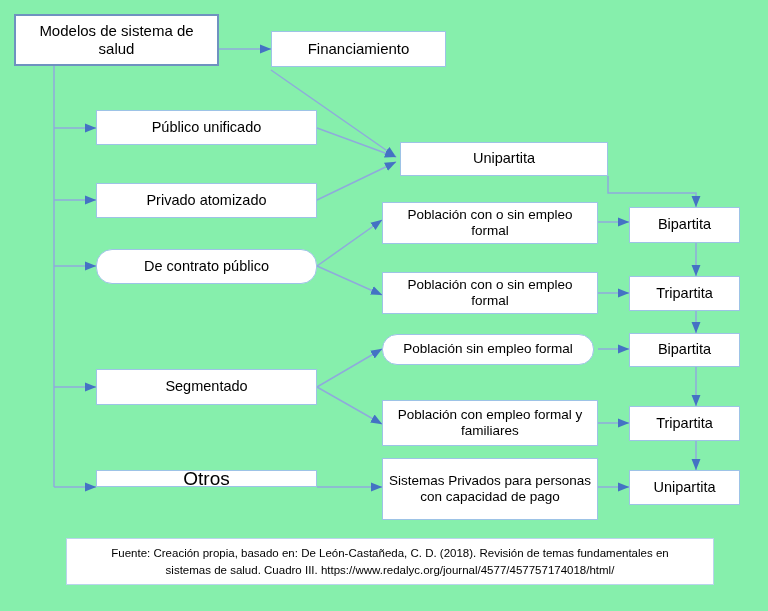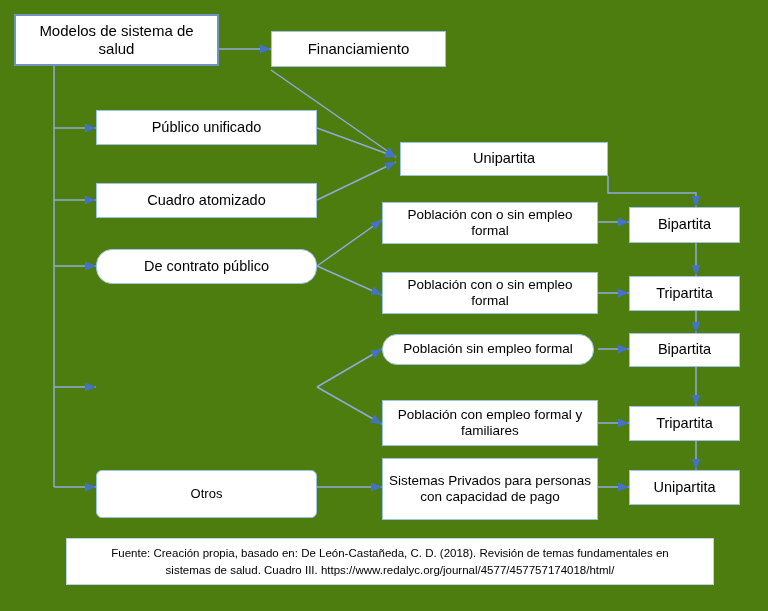--- a/index.html
+++ b/index.html
@@ -4,21 +4,21 @@
 <style>
   html, body {
     margin: 0;
     padding: 0;
     background: #ffffff;
   }
   #canvas {
     position: relative;
     width: 768px;
     height: 611px;
-    background: #4d7c0f;
+    background: #86efac;
     font-family: "Liberation Sans", sans-serif;
     overflow: hidden;
     text-decoration: underline;
   }
   svg.wires {
     position: absolute;
     left: 0;
     top: 0;
     width: 768px;
     height: 611px;
@@ -113,26 +113,29 @@
   </div>
 
   <div class="box" style="left:271px; top:31px; width:175px; height:36px; font-size:15px;">
     <span>Financiamiento</span>
   </div>
 
   <div class="box" style="left:96px; top:110px; width:221px; height:35px; font-size:14.5px;">
     <span>Público unificado</span>
   </div>
   <div class="box" style="left:96px; top:183px; width:221px; height:35px; font-size:14.5px;">
-    <span>Cuadro atomizado</span>
+    <span>Privado atomizado</span>
   </div>
   <div class="box" style="left:96px; top:249px; width:221px; height:35px; font-size:14.5px;border-radius:16px;">
     <span>De contrato público</span>
   </div>
-  <div class="box" style="left:96px; top:470px; width:221px; height:48px; font-size:13px;border-radius:6px;">
+  <div class="box" style="left:96px; top:369px; width:221px; height:36px; font-size:14.5px;">
+    <span>Segmentado</span>
+  </div>
+  <div class="box" style="left:96px; top:470px; width:221px; height:17px; font-size:19px;">
     <span>Otros</span>
   </div>
 
   <div class="box" style="left:400px; top:142px; width:208px; height:34px; font-size:14.5px;">
     <span>Unipartita</span>
   </div>
 
   <div class="box" style="left:382px; top:202px; width:216px; height:42px; font-size:13.5px;">
     <span>Población con o sin empleo formal</span>
   </div>

